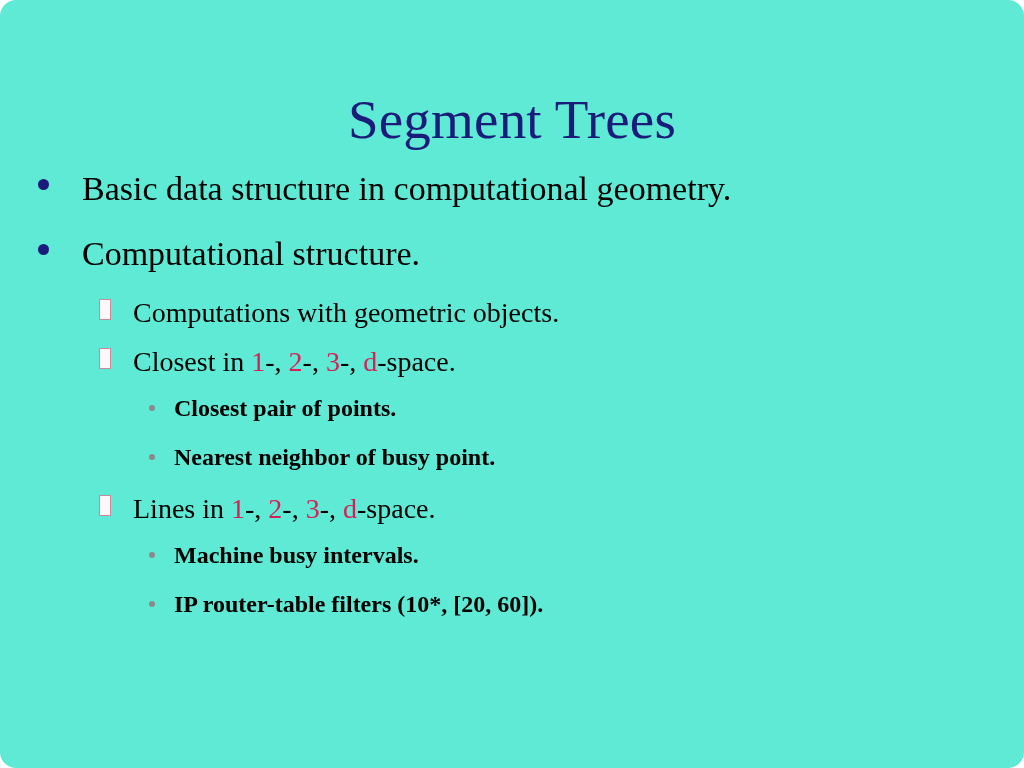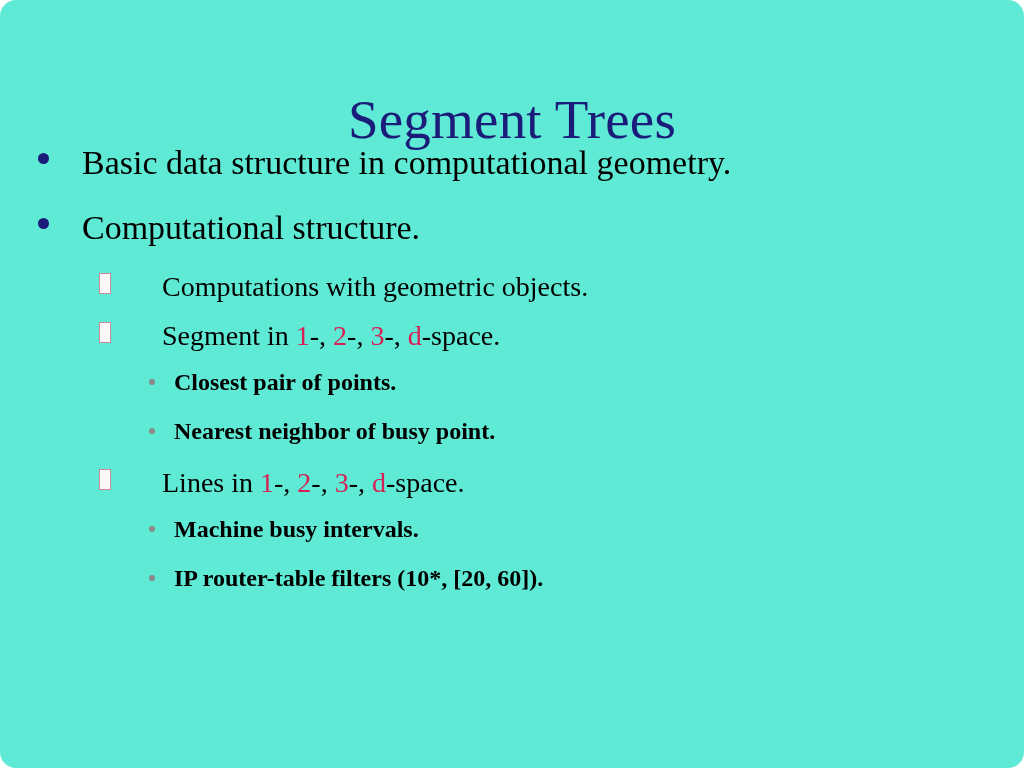--- a/index.html
+++ b/index.html
@@ -32,21 +32,21 @@
     font-size: 55px;
     line-height: 62px;
     font-weight: normal;
     color: #1b1b7a;
     letter-spacing: 0.2px;
   }
 
   
   .body {
     position: absolute;
-    top: 135px;
+    top: 161px;
     left: 0;
     width: 872px;
   }
 
   .row {
     display: flex;
     align-items: flex-start;
     box-sizing: border-box;
   }
 
@@ -69,21 +69,20 @@
     font-size: 34px;
     line-height: 56px;
     color: #000000;
     white-space: nowrap;
   }
 
   
   .lvl2 {
     padding-left: 99px;
     height: 49px;
-    gap: 29px;
   }
   .lvl2 .marker {
     width: 34px;
     flex: 0 0 34px;
     box-sizing: border-box;
     padding-top: 8px;
   }
   .lvl2 .tofu {
     display: block;
     width: 12px;
@@ -161,21 +160,21 @@
       <span class="marker">
           <span class="tofu"></span>
         </span>
       <span class="text">Computations with geometric objects.</span>
     </div>
 
     <div class="row lvl2">
       <span class="marker">
           <span class="tofu"></span>
         </span>
-      <span class="text"><span>Segment in </span><span class="accent">1</span><span>-, </span><span class="accent">2</span><span>-, </span><span class="accent">3</span><span>-, </span><span class="accent">d</span><span>-space.</span></span>
+      <span class="text"><span>Closest in </span><span class="accent">1</span><span>-, </span><span class="accent">2</span><span>-, </span><span class="accent">3</span><span>-, </span><span class="accent">d</span><span>-space.</span></span>
     </div>
 
     <div class="row lvl3">
       <span class="marker">
           <span class="dot"></span>
         </span>
       <span class="text">Closest pair of points.</span>
     </div>
 
     <div class="row lvl3">

